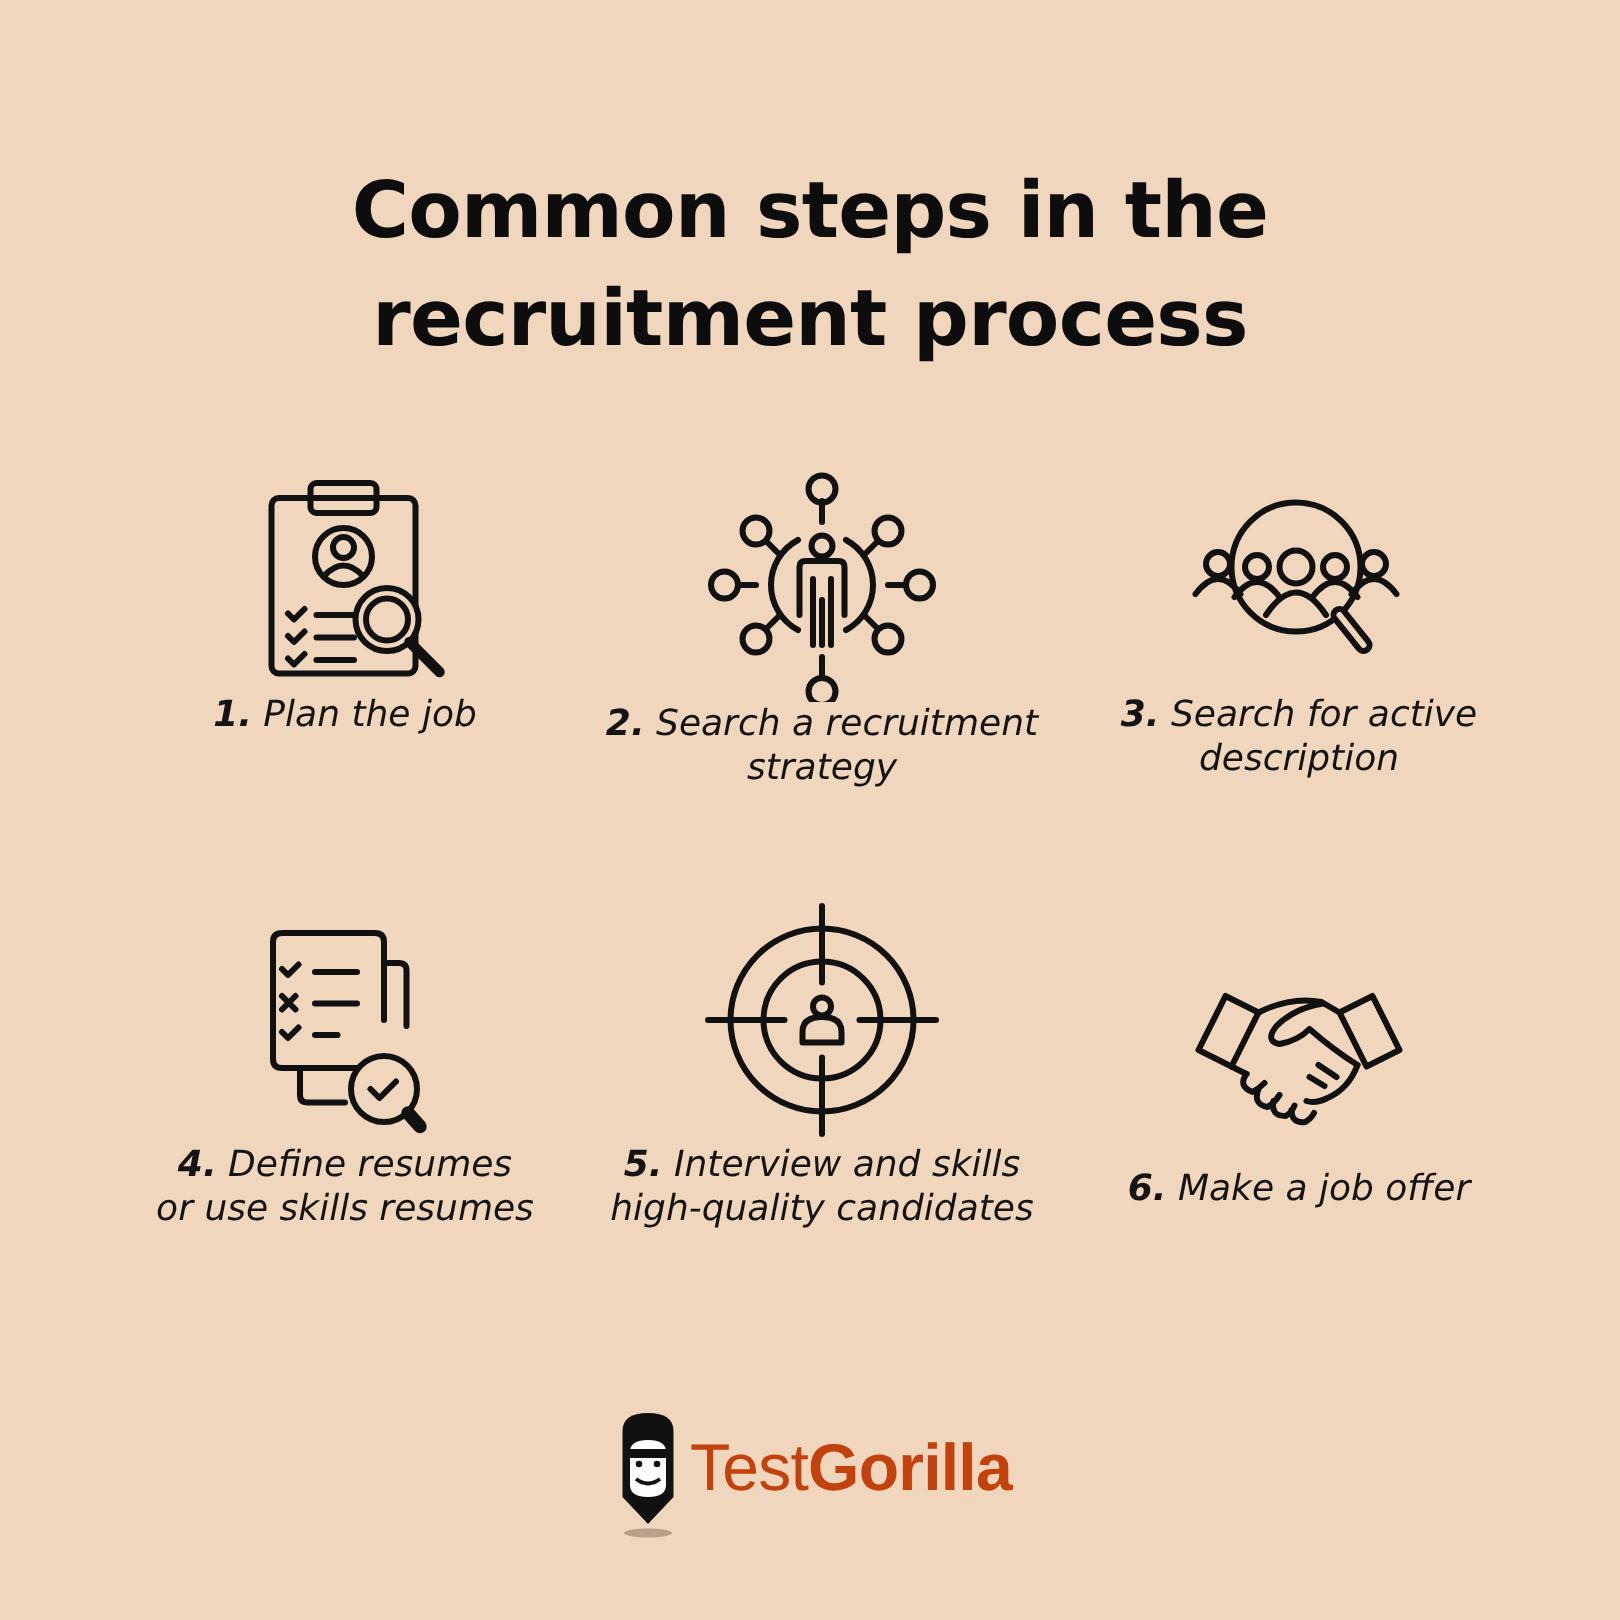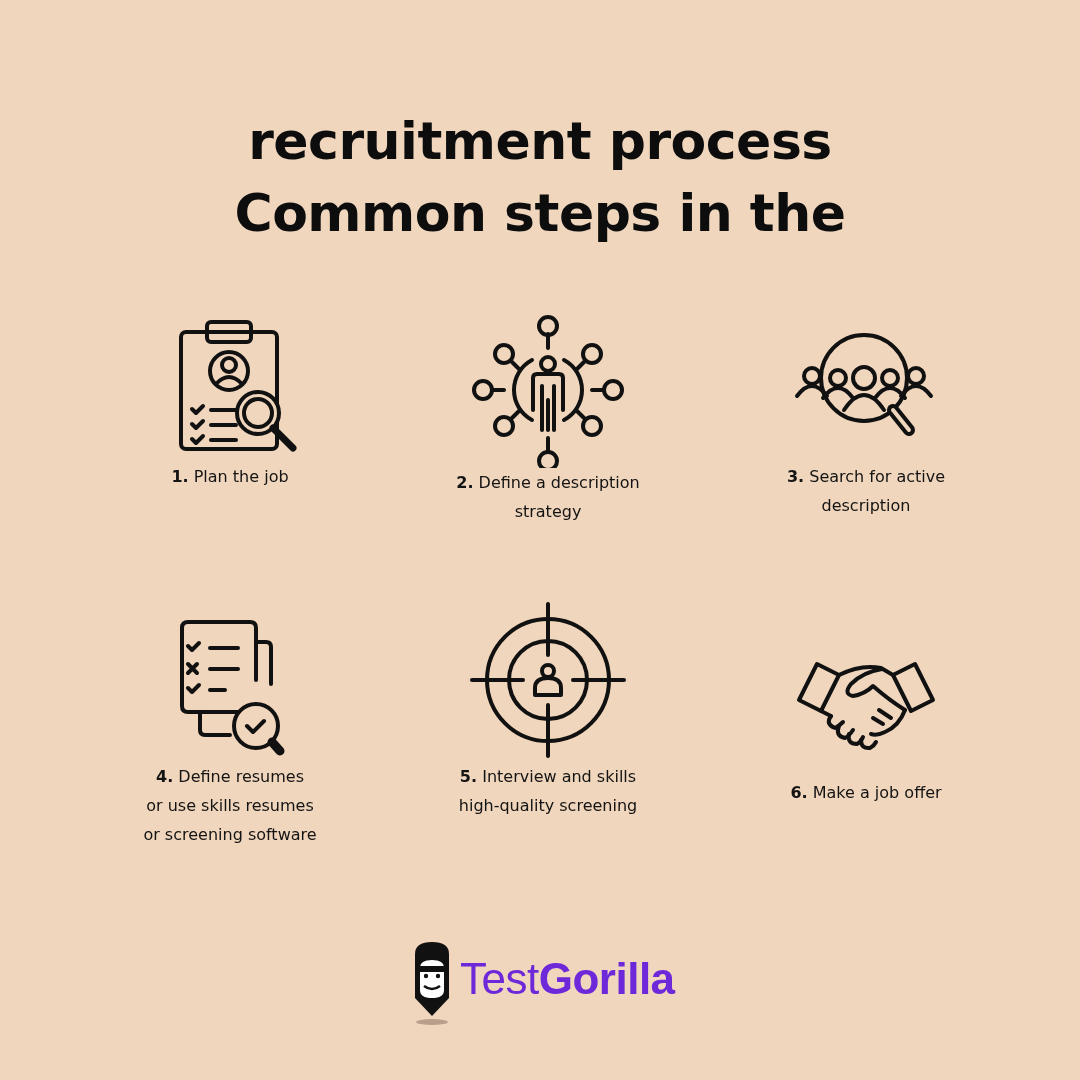--- a/index.html
+++ b/index.html
@@ -17,41 +17,42 @@
     color:#0d0d0d;
   }
   .step {
     position:absolute; width:320px; text-align:center;
   }
   .step .icon {
     display:block; margin:0 auto;
   }
   .step .label {
     font-family:"DejaVu Sans", sans-serif;
-    font-size:16px; line-height:29px; color:#141414;
+    font-size:24px; line-height:29px; color:#141414;
     margin-top:0;
+    font-style:italic;
   }
   .step .num { font-weight:bold; }
   .logo {
     position:absolute; left:410px; top:940px; height:90px; width:270px;
   }
   .logo .brand {
     position:absolute; left:50px; top:14px;
     font-family:"Liberation Sans", sans-serif; font-size:44px; line-height:50px;
-    letter-spacing:-0.5px; color:#6d28d9;
+    letter-spacing:-0.5px; color:#c2410c;
   }
   .logo .brand b { font-weight:bold; }
   svg .st { fill:none; stroke:#111; stroke-width:4; stroke-linecap:round; stroke-linejoin:round; }
 </style>
 </head>
 <body>
 
 <div class="title">
+  <div>Common steps in the</div>
   <div>recruitment process</div>
-  <div>Common steps in the</div>
 </div>
 
 <div class="step" style="left:70px; top:312px;">
   <svg class="icon" width="160" height="150" viewBox="0 0 160 150">
     <rect class="st" x="31" y="20" width="96" height="117" rx="5"></rect>
     <rect class="st" x="57" y="10" width="44" height="20" rx="4"></rect>
     <circle class="st" cx="79" cy="59" r="19"></circle>
     <circle class="st" cx="79" cy="53" r="7"></circle>
     <path class="st" d="M66 72 q13 -14 26 0"></path>
     <path class="st" d="M42 97 l4 4 l7 -7"></path>
@@ -93,21 +94,21 @@
       <line class="st" x1="36" y1="-28" x2="29" y2="-21"></line>
       <circle class="st" cx="44" cy="-36" r="9"></circle>
       <line class="st" x1="-36" y1="28" x2="-29" y2="21"></line>
       <circle class="st" cx="-44" cy="36" r="9"></circle>
       <line class="st" x1="36" y1="28" x2="29" y2="21"></line>
       <circle class="st" cx="44" cy="36" r="9"></circle>
     </g>
   </svg>
   <div class="label">
     <span class="num">2.</span>
-    <span>Define a description</span><br>
+    <span>Search a recruitment</span><br>
     <span>strategy</span>
   </div>
 </div>
 
 <div class="step" style="left:706px; top:312px;text-align:center;">
   <svg class="icon" width="170" height="150" viewBox="0 0 170 150">
     <circle class="st" cx="83" cy="66" r="43"></circle>
     <line class="st" x1="112" y1="98" x2="128" y2="118" style="stroke-width:12"></line>
     <line x1="112" y1="98" x2="128" y2="118" stroke="#F0D6BC" stroke-width="4" stroke-linecap="round"></line>
     <circle class="st" cx="83" cy="66" r="11"></circle>
@@ -140,41 +141,40 @@
     <line class="st" x1="60" y1="57" x2="88" y2="57"></line>
     <line class="st" x1="60" y1="78" x2="75" y2="78"></line>
     <circle class="st" cx="106" cy="114" r="22" style="fill:#F0D6BC"></circle>
     <path class="st" d="M97 114 l6 6 l11 -11"></path>
     <line class="st" x1="122" y1="130" x2="130" y2="139" style="stroke-width:9"></line>
   </svg>
   <div class="label">
     <span class="num">4.</span>
     <span>Define resumes</span><br>
     <span>or use skills resumes</span><br>
-    <span>or screening software</span>
   </div>
 </div>
 
 <div class="step" style="left:388px; top:600px;">
   <svg class="icon" width="170" height="162" viewBox="0 0 170 162">
     <g transform="translate(85,80)">
       <circle class="st" cx="0" cy="0" r="61"></circle>
       <circle class="st" cx="0" cy="0" r="39"></circle>
       <line class="st" x1="0" y1="-76" x2="0" y2="-25"></line>
       <line class="st" x1="0" y1="25" x2="0" y2="76"></line>
       <line class="st" x1="-76" y1="0" x2="-25" y2="0"></line>
       <line class="st" x1="25" y1="0" x2="76" y2="0"></line>
       <circle class="st" cx="0" cy="-9" r="6"></circle>
       <path class="st" d="M-13 15 L-13 8 Q-13 -2 0 -2 Q13 -2 13 8 L13 15 Z"></path>
     </g>
   </svg>
   <div class="label">
     <span class="num">5.</span>
     <span>Interview and skills</span><br>
-    <span>high-quality screening</span>
+    <span>high-quality candidates</span>
   </div>
 </div>
 
 <div class="step" style="left:706px; top:628px;">
   <svg class="icon" width="170" height="150" viewBox="0 0 170 150">
     <path class="st" d="M18 72 L36 36 L58 47 L40 83 Z"></path>
     <path class="st" d="M152 72 L134 36 L112 47 L130 83 Z"></path>
     <path class="st" d="M58 47 Q80 36 100 40 L112 47"></path>
     <path class="st" d="M101 41 Q82 44 70 56 Q62 66 72 68 Q84 66 92 58 Q108 72 124 82"></path>
     <path class="st" d="M40 83 Q46 86 50 88"></path>

